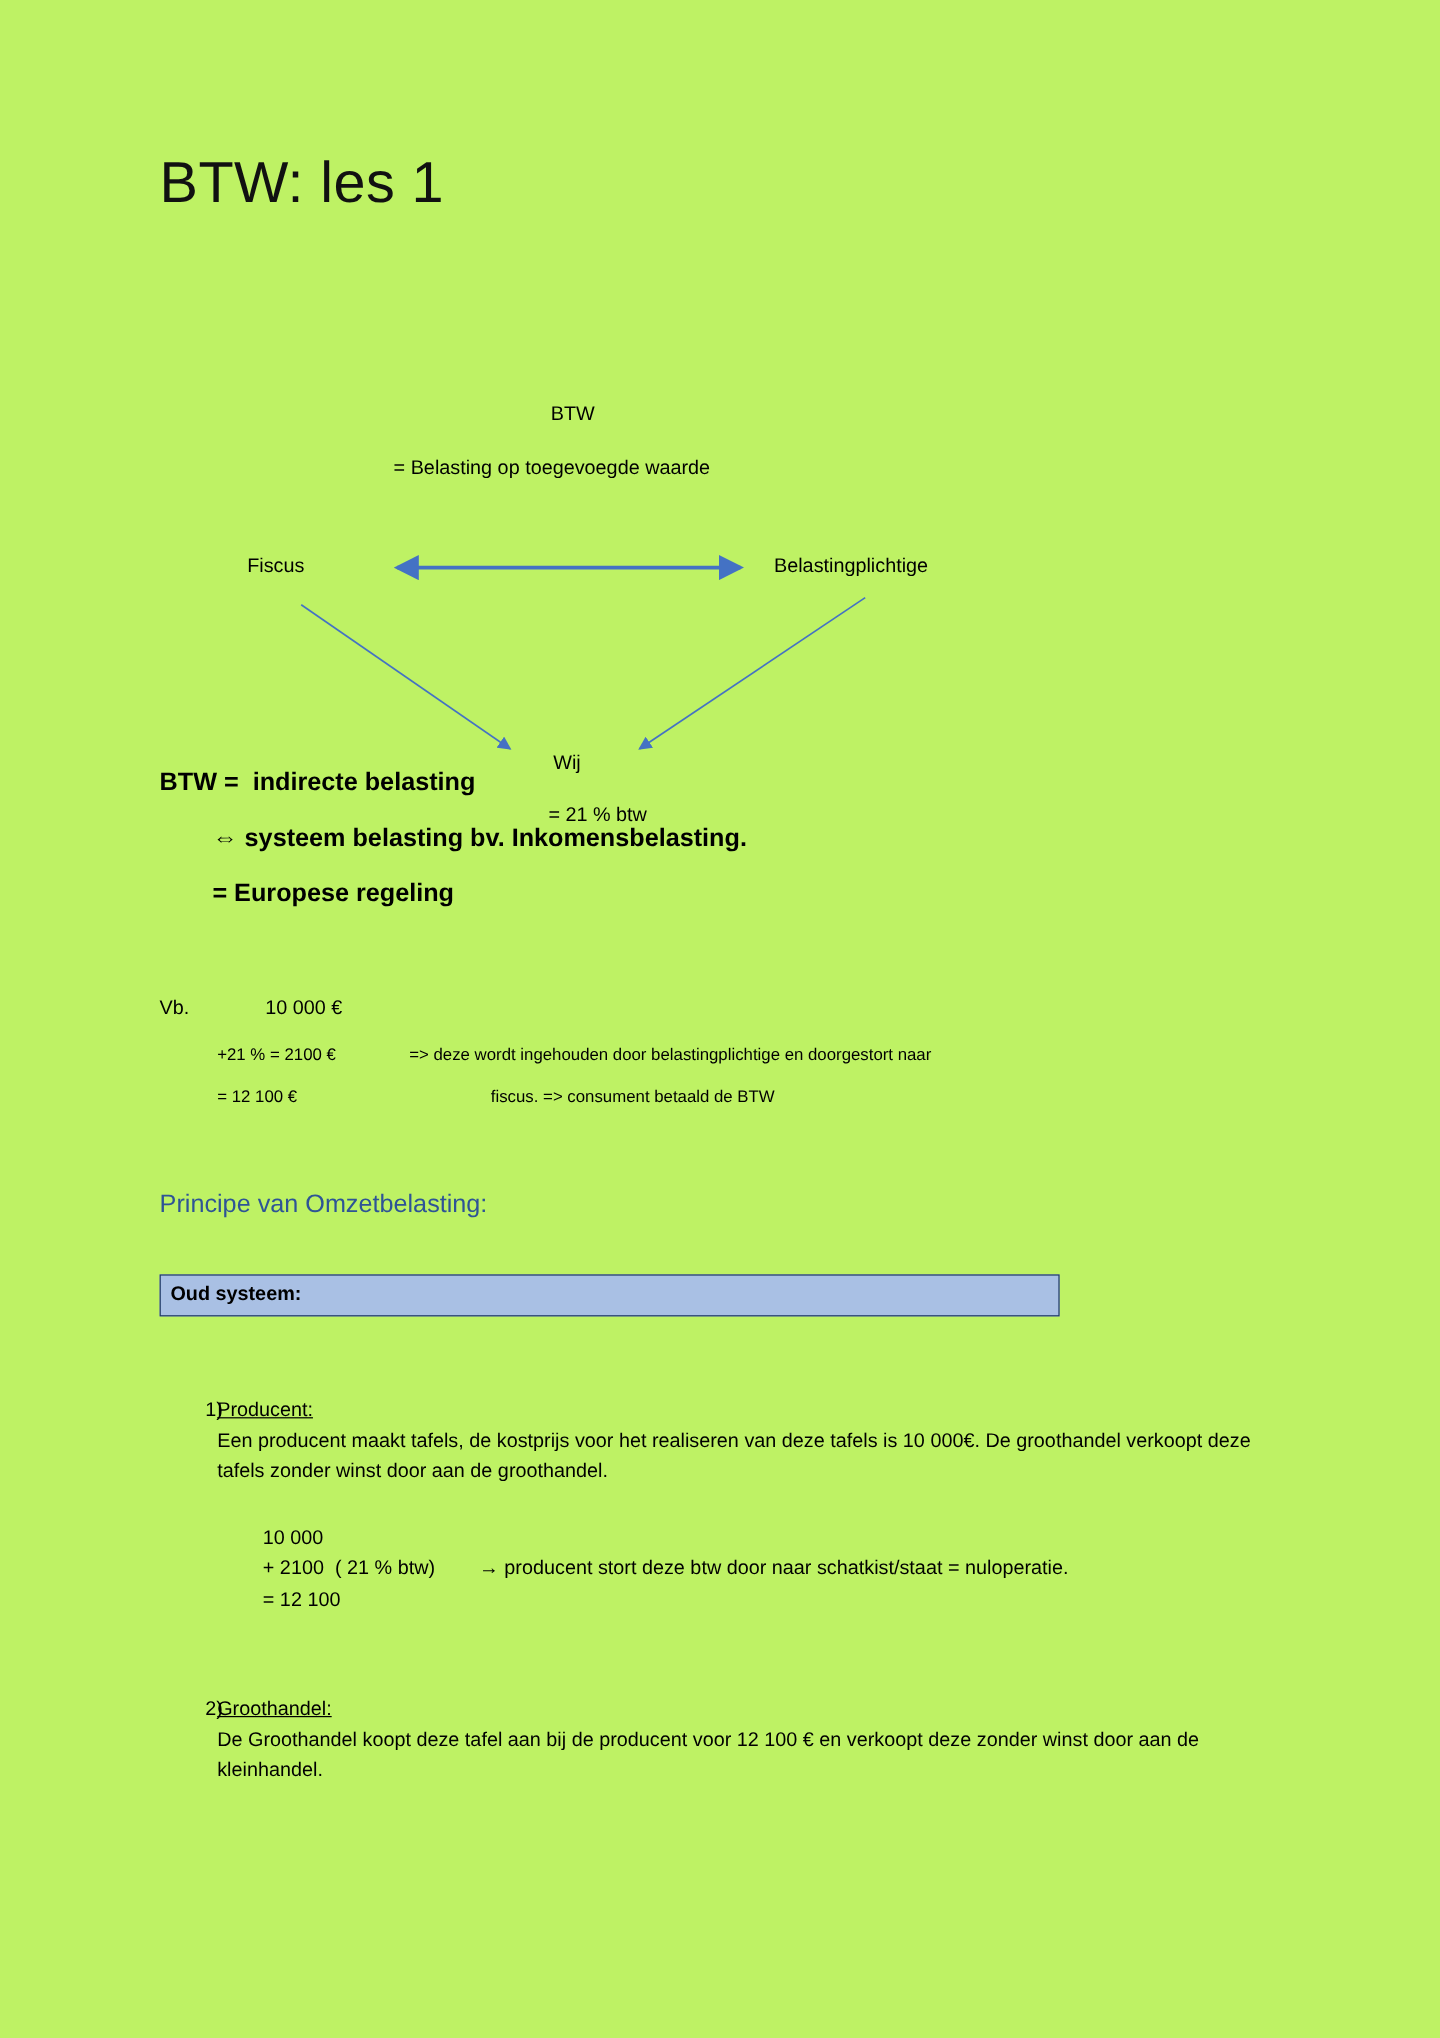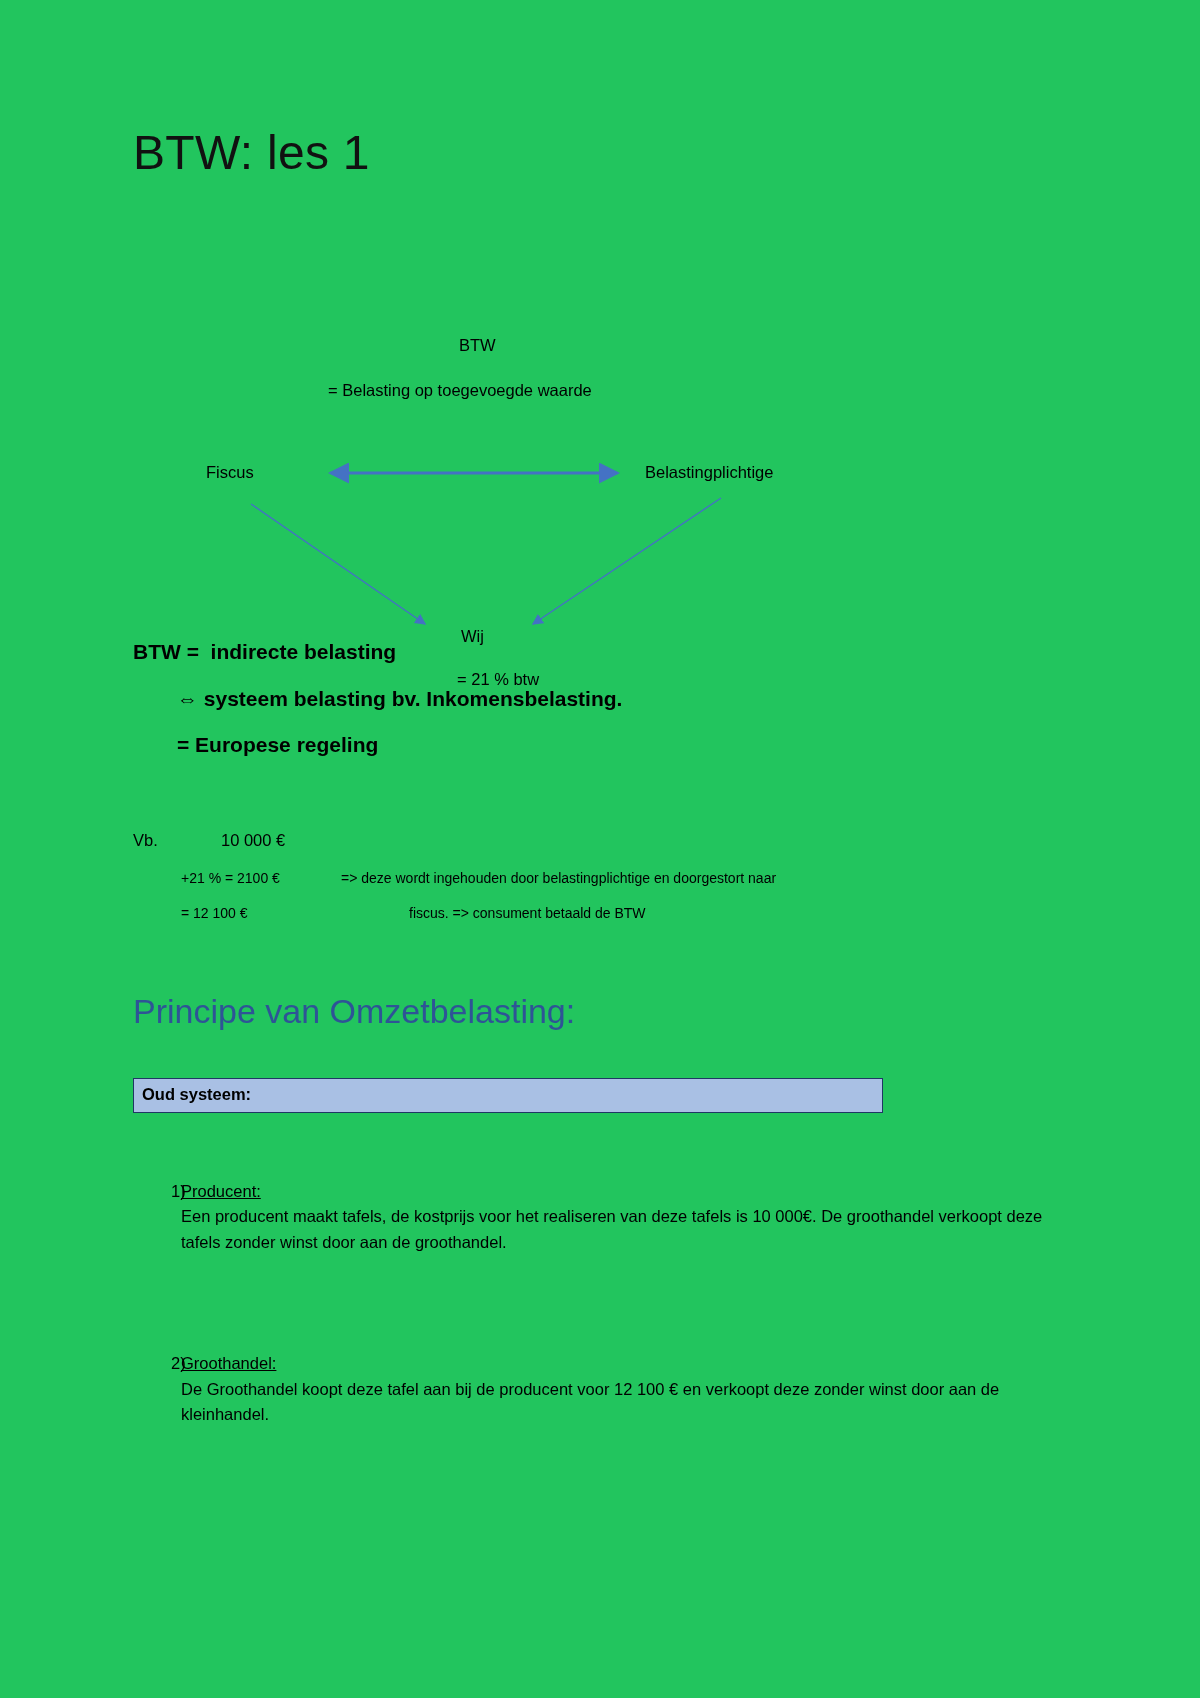--- a/index.html
+++ b/index.html
@@ -8,21 +8,21 @@
     background: #ffffff;
   }
   body {
     font-family: "Liberation Sans", sans-serif;
     color: #000000;
   }
   .page {
     position: relative;
     width: 1200px;
     height: 1698px;
-    background: #22c55e;
+    background: #bef264;
     overflow: hidden;
   }
   .content {
     position: absolute;
     left: 133px;
     top: 0;
     width: 940px;
   }
 
   
@@ -83,21 +83,21 @@
     line-height: 1.55;
     gap: 40px;
   }
   .vb-key { width: 48px; flex: 0 0 48px; }
   .vb-line2 { display: flex; padding-left: 48px; font-size: 14px; line-height: 1.55; }
   .vb-amt  { width: 160px; flex: 0 0 160px; }
   .vb-amt2 { width: 228px; flex: 0 0 228px; }
 
   
   .blue-head {
-    font-size: 34px;
+    font-size: 21px;
     font-weight: 400;
     color: #2e5496;
     margin: 0;
     line-height: 1.2;
   }
 
   
   .box {
     box-sizing: border-box;
     width: 750px;
@@ -212,20 +212,23 @@
     <div class="list-item">
       <span class="li-num">1)</span>
       <span class="li-body">
         <span class="li-title">Producent: </span><br>
         <span class="li-text">Een producent maakt tafels, de kostprijs voor het realiseren van deze tafels is 10 000€. De groothandel verkoopt deze tafels zonder winst door aan de groothandel.</span>
       </span>
     </div>
 
     <div class="gap-md"></div>
 
+    <div class="calc">10 000
++ 2100  ( 21 % btw)        → producent stort deze btw door naar schatkist/staat = nuloperatie.
+= 12 100</div>
 
     <div class="gap-xl"></div>
 
     <div class="list-item">
       <span class="li-num">2)</span>
       <span class="li-body">
         <span class="li-title">Groothandel:</span><br>
         <span class="li-text">De Groothandel koopt deze tafel aan bij de producent voor 12 100 € en verkoopt deze zonder winst door aan de kleinhandel.</span>
       </span>
     </div>

